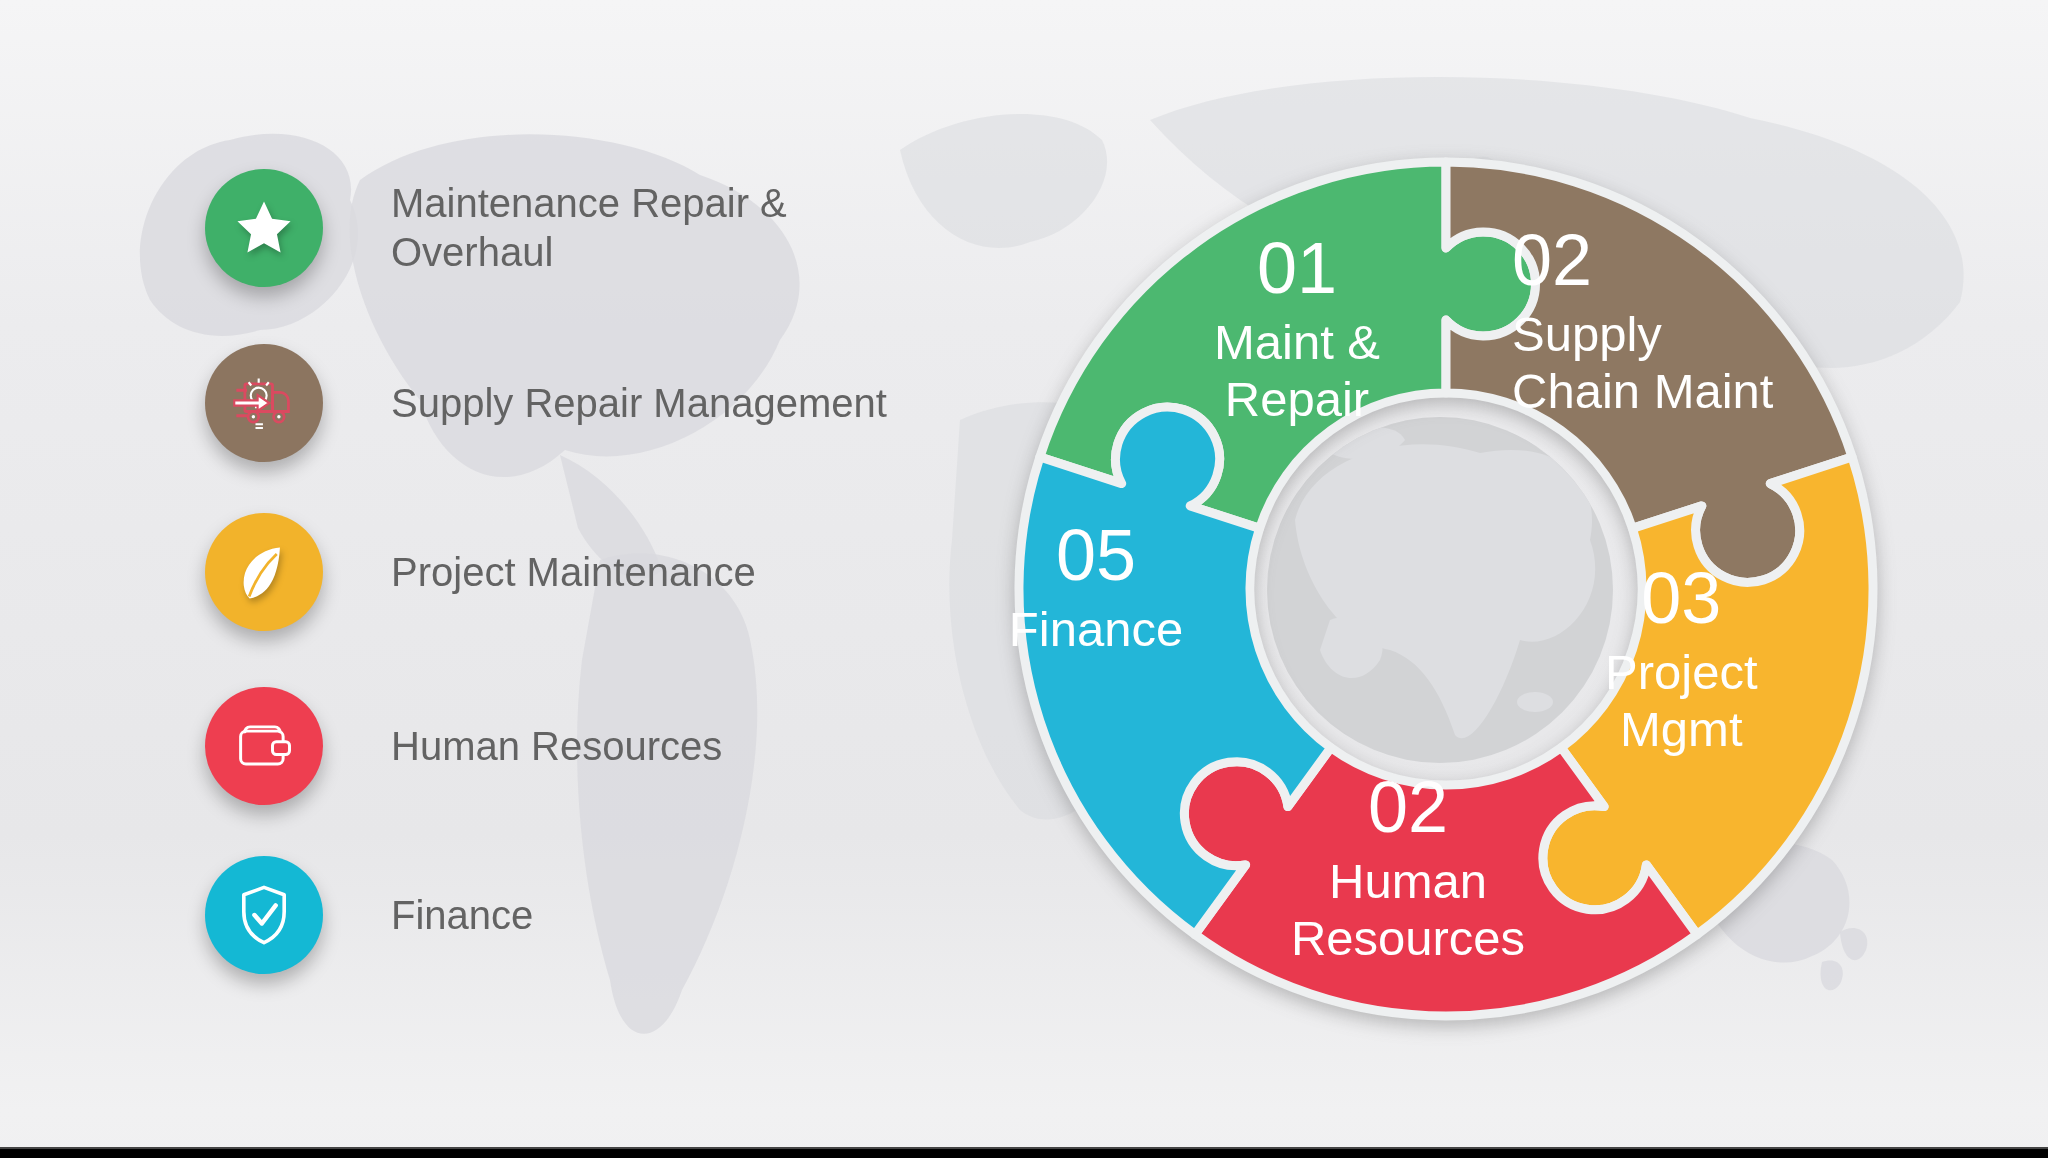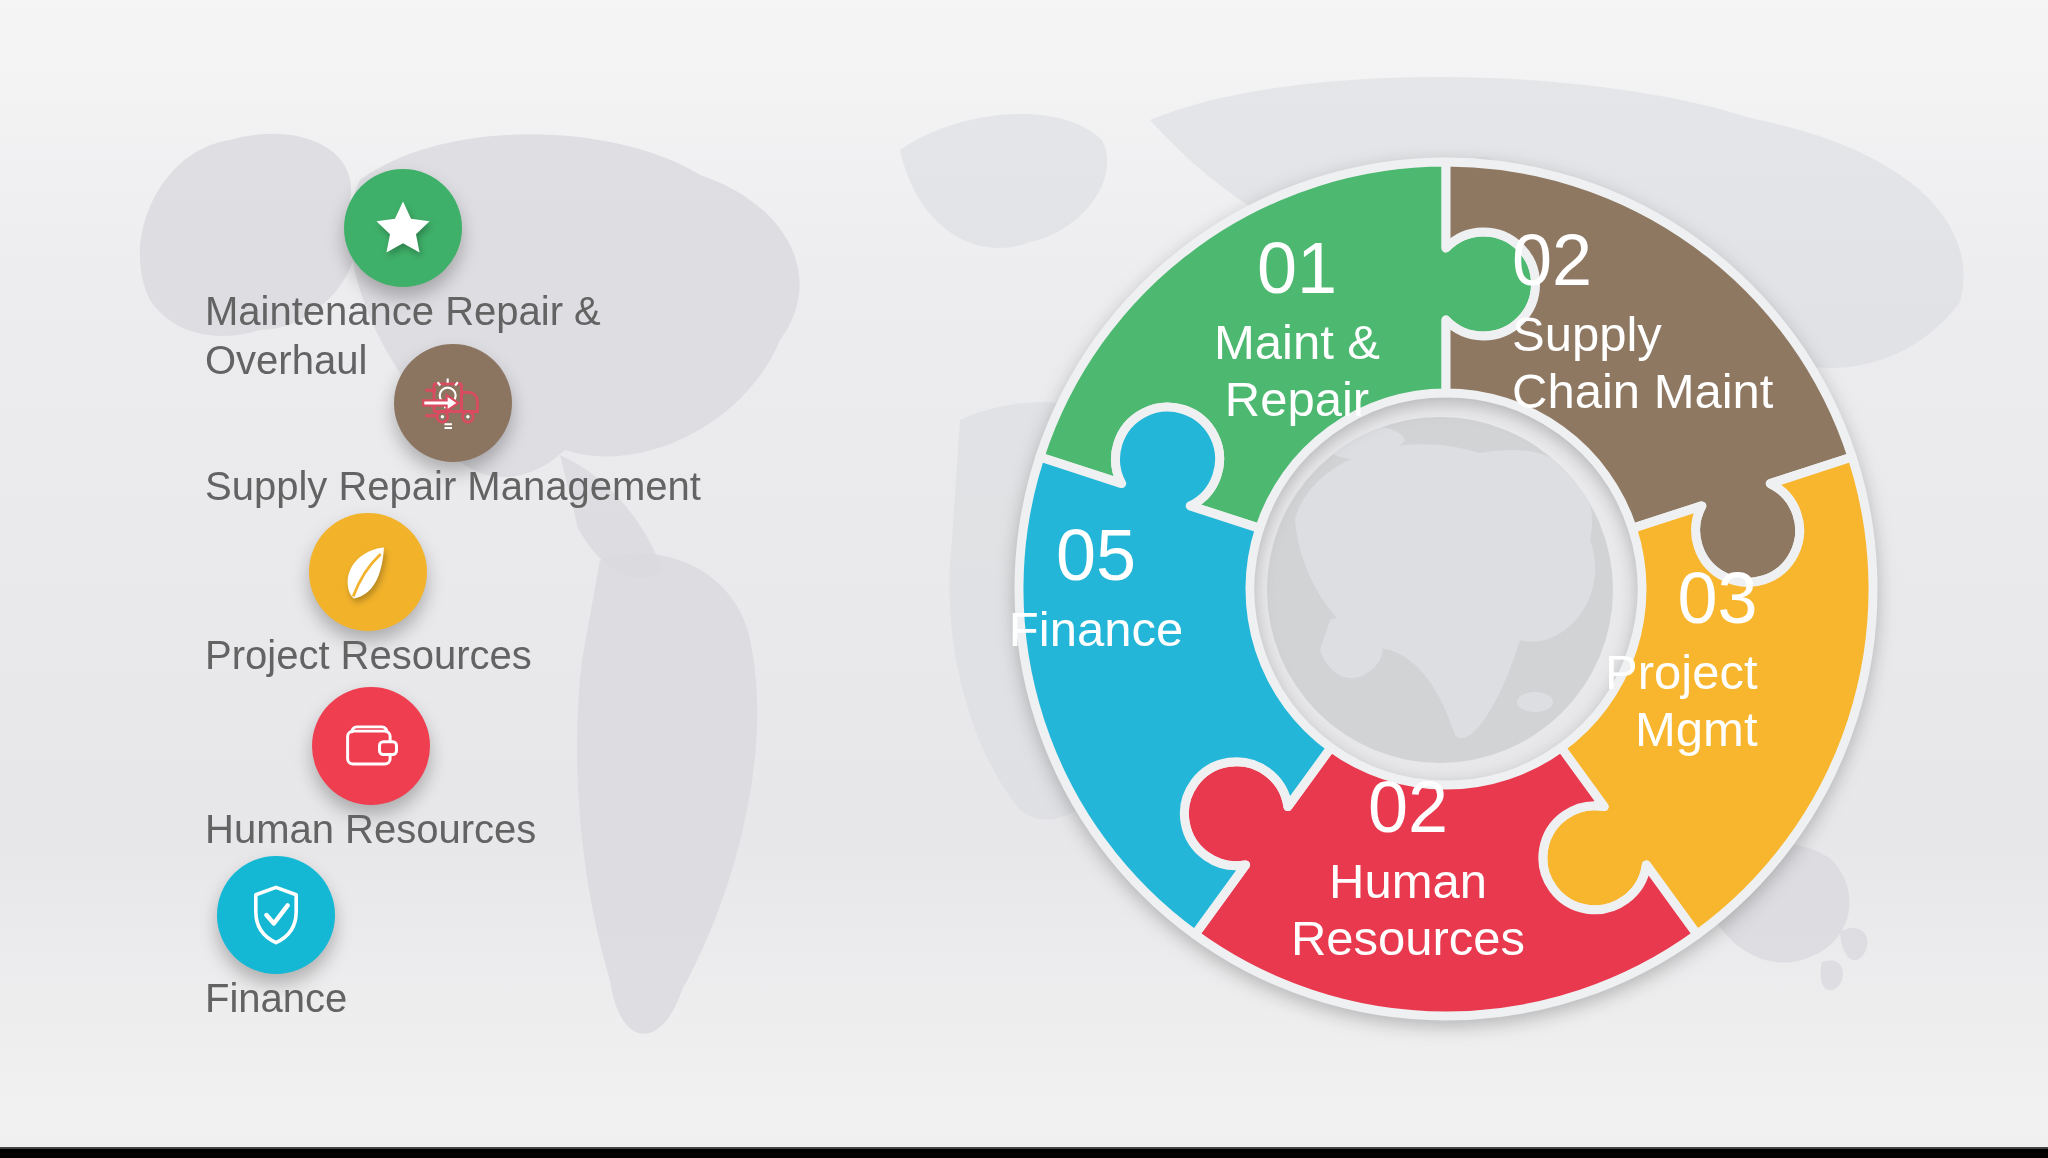--- a/index.html
+++ b/index.html
@@ -16,25 +16,25 @@
   .pieces{filter:drop-shadow(0 6px 9px rgba(70,70,70,.33));}
   .piece{stroke:#eef0f1;stroke-width:9;stroke-linejoin:round;}
   
   .wheel-labels{position:absolute;left:0;top:0;width:2048px;height:1158px;pointer-events:none;}
   .piece-label{position:absolute;color:#ffffff;}
   .piece-label .num{font-size:72px;line-height:80px;margin-bottom:6px;}
   .piece-label .nm{font-size:49px;line-height:57px;}
   .piece-label.centered{transform:translateX(-50%);text-align:center;}
   .pl-1{left:1297px;top:228px;}
   .pl-2{left:1512px;top:220px;text-align:left;}
-  .pl-3{left:1605px;top:558px;text-align:right;}
+  .pl-3{left:1605px;top:558px;text-align:center;}
   .pl-4{left:1408px;top:767px;}
   .pl-5{left:1096px;top:515px;}
   
-  .legend-item{position:absolute;left:205px;display:flex;align-items:center;column-gap:68px;height:118px;flex-direction:column;}
+  .legend-item{position:absolute;left:205px;display:flex;align-items:center;column-gap:68px;height:118px;}
   .li-1{top:169px;} .li-2{top:344px;} .li-3{top:513px;} .li-4{top:687px;} .li-5{top:856px;}
   .legend-icon{width:118px;height:118px;border-radius:50%;flex:0 0 auto;
     display:flex;align-items:center;justify-content:center;
     box-shadow:0 10px 18px rgba(0,0,0,.26);}
   .legend-icon svg{width:68px;height:68px;}
   .legend-label{font-size:40px;line-height:49px;color:#636363;}
   .legend-label span{display:block;}
   .icon-shadow{filter:drop-shadow(2px 4px 3px rgba(0,0,0,.25));}
   .truck-red{stroke:#da4a60;fill:none;stroke-width:2.6;}
   .truck-white{stroke:#ffffff;fill:none;stroke-width:2;}
@@ -148,21 +148,21 @@
   </div>
 
   <div class="legend-item li-3">
     <div class="legend-icon" style="background: rgb(242, 179, 43);">
       <svg viewBox="0 0 64 64" class="icon-shadow">
         <path d="M47 9 C26 11 11 27 13 45 C13.5 50 15.5 54 18.5 57 C31 55 45 44 47 9 Z" fill="#ffffff"></path>
         <path d="M18 55 C24 39 32 26 44 15" stroke="#f2b32b" stroke-width="2.6" fill="none"></path>
       </svg>
     </div>
     <div class="legend-label">
-      <span>Project Resources</span>
+      <span>Project Maintenance</span>
       <span></span>
     </div>
   </div>
 
   <div class="legend-item li-4">
     <div class="legend-icon" style="background: rgb(238, 62, 80);">
       <svg viewBox="0 0 64 64">
         <path d="M14 20 a5 5 0 0 1 5 -6 h23 a5 5 0 0 1 5 6" fill="none" stroke="#ffffff" stroke-width="2.8"></path>
         <rect x="10" y="18" width="40" height="31" rx="5" fill="none" stroke="#ffffff" stroke-width="2.8"></rect>
         <rect x="40" y="28" width="16" height="12" rx="3.5" fill="#ee3e50" stroke="#ffffff" stroke-width="2.8"></rect>

